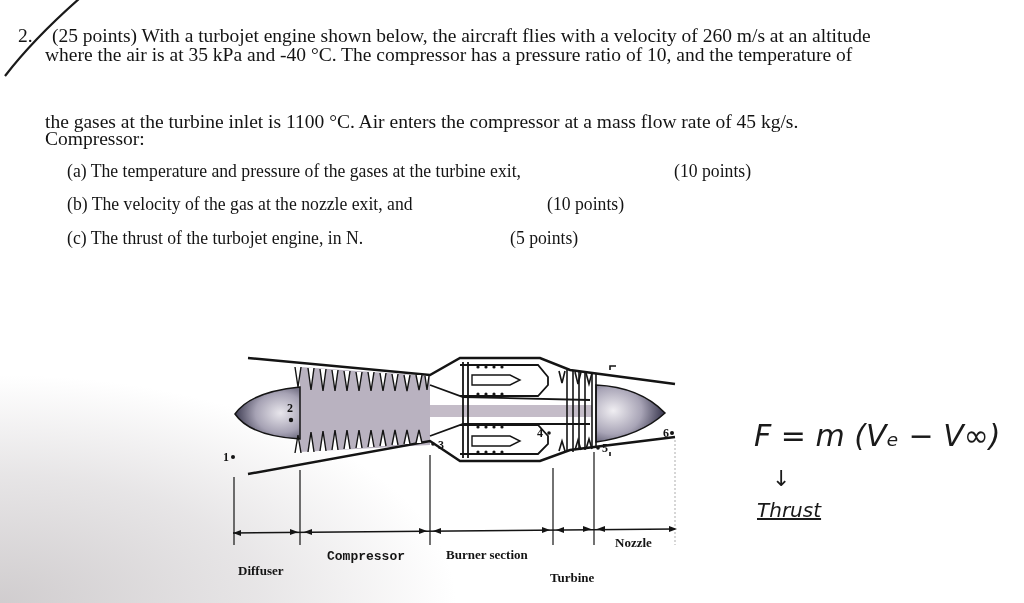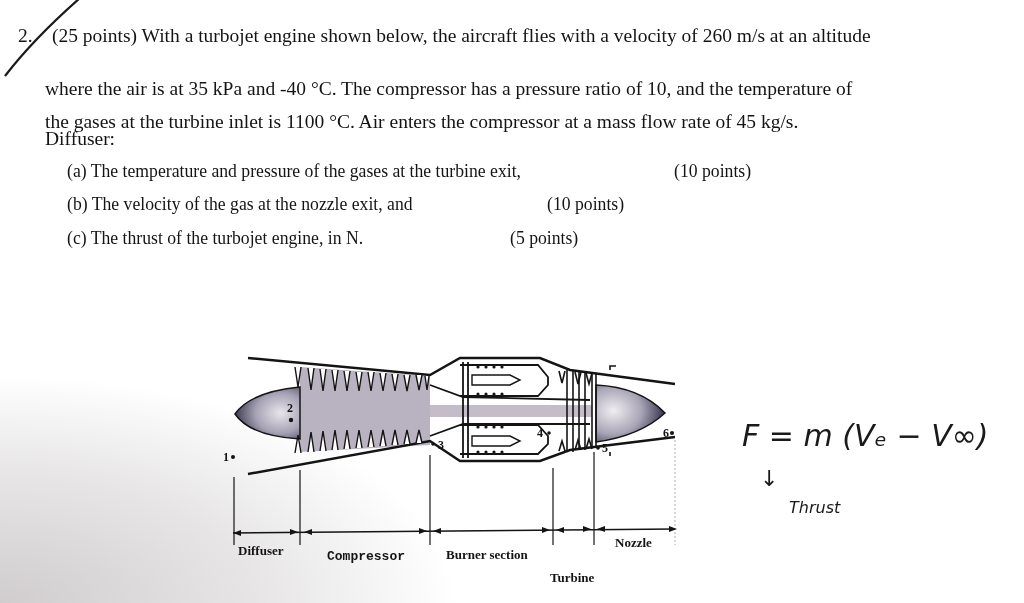--- a/index.html
+++ b/index.html
@@ -23,38 +23,38 @@
   }
   .pts { position:absolute; font-size:19px; white-space:nowrap; line-height:1; transform: scaleX(0.93); transform-origin:left; }
   .slash { position:absolute; left:0; top:0; }
   .diagram { position:absolute; left:220px; top:340px; }
   .dlabel {
     position:absolute; font-family:"Liberation Serif", serif; font-weight:bold;
     font-size:13px; white-space:nowrap; line-height:1;
   }
   .hand {
     position:absolute; font-family:"DejaVu Sans", sans-serif; font-style:italic;
-    color:#1a1a1a; white-space:nowrap; line-height:1;
+    color:#1a1a1a; white-space:nowrap; line-height:1;margin-left:12px;
   }
 </style>
 </head>
 <body>
 
 <div class="shade"></div>
 
 <svg class="slash" width="80" height="80">
   <path d="M5 76 C 25 50, 55 20, 80 -2" stroke="#1a1a1a" stroke-width="2.2" fill="none"></path>
 </svg>
 
 <div>
   <span class="qline" style="left:18px; top:26px;">2.</span>
   <span class="qline" style="left:52px; top:26px;">(25 points) With a turbojet engine shown below, the aircraft flies with a velocity of 260 m/s at an altitude</span>
-  <span class="qline" style="left:45px; top:79px;">where the air is at 35 kPa and -40 °C. The compressor has a pressure ratio of 10, and the temperature of</span>
+  <span class="qline" style="left:45px; top:45px;">where the air is at 35 kPa and -40 °C. The compressor has a pressure ratio of 10, and the temperature of</span>
   <span class="qline" style="left:45px; top:112px;">the gases at the turbine inlet is 1100 °C. Air enters the compressor at a mass flow rate of 45 kg/s.</span>
-  <span class="qline" style="left:45px; top:129px;">Diffuser:</span>
+  <span class="qline" style="left:45px; top:129px;">Compressor:</span>
 </div>
 
 <div>
   <span class="sub" style="left:67px; top:161px;">(a) The temperature and pressure of the gases at the turbine exit,</span>
   <span class="pts" style="left:674px; top:161px;">(10 points)</span>
 
   <span class="sub" style="left:67px; top:194px;">(b) The velocity of the gas at the nozzle exit, and</span>
   <span class="pts" style="left:547px; top:194px;">(10 points)</span>
 
   <span class="sub" style="left:67px; top:228px;">(c) The thrust of the turbojet engine, in N.</span>
@@ -194,24 +194,24 @@
         <polygon points="84,192 92,189 92,195"></polygon>
       <polygon points="207,191 199,188 199,194"></polygon>
         <polygon points="213,191 221,188 221,194"></polygon>
       <polygon points="330,190 322,187 322,193"></polygon>
         <polygon points="336,190 344,187 344,193"></polygon>
       <polygon points="371,189 363,186 363,192"></polygon>
         <polygon points="377,189 385,186 385,192"></polygon>
       <polygon points="457,189 449,186 449,192"></polygon>
     </g>
   </svg>
-  <span class="dlabel" style="left:18px; top:204px;">Diffuser</span>
+  <span class="dlabel" style="left:18px; top:224px;">Diffuser</span>
   <span class="dlabel" style="left:107px; top:210px;font-family:Liberation Mono, monospace;">Compressor</span>
   <span class="dlabel" style="left:226px; top:208px;">Burner section</span>
   <span class="dlabel" style="left:330px; top:207px;margin-top:24px;">Turbine</span>
   <span class="dlabel" style="left:395px; top:196px;">Nozzle</span>
 </div>
 
 <div>
   <span class="hand" style="left:742px; top:421px; font-size:30px;">F = m (Vₑ − V∞)</span>
   <span class="hand" style="left:760px; top:468px; font-size:22px;">↓</span>
-  <span class="hand" style="left:789px; top:500px; font-size:16px;">Thrust</span>
+  <span class="hand" style="left:745px; top:500px; font-size:20px;text-decoration:underline;">Thrust</span>
 </div>
 
 </body></html>

